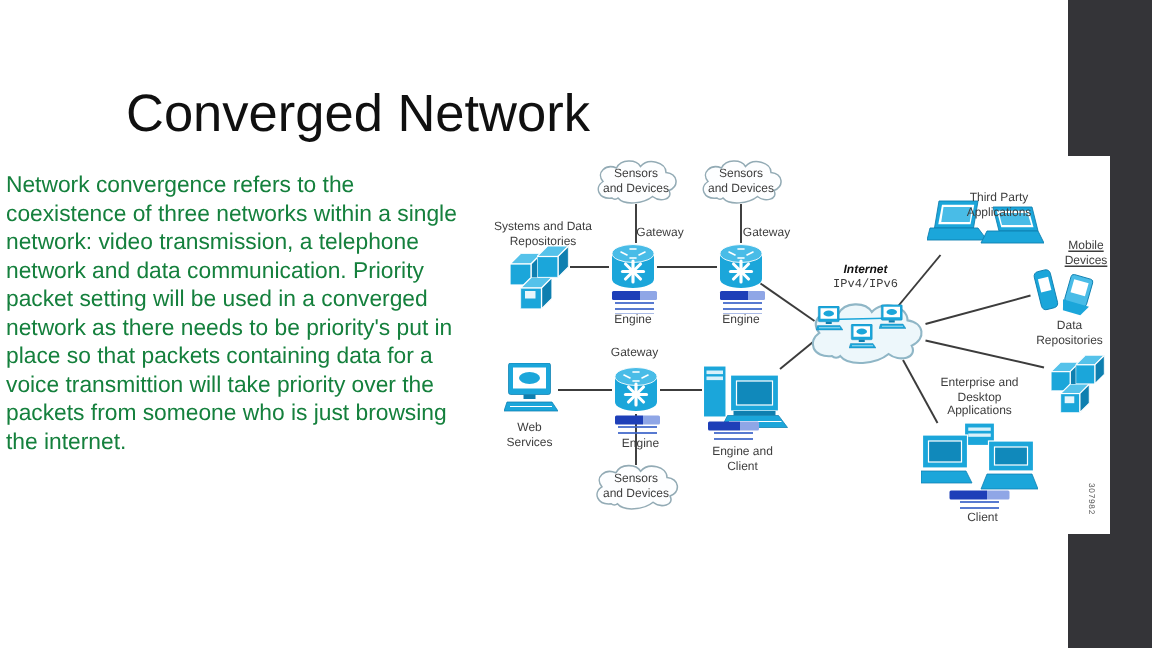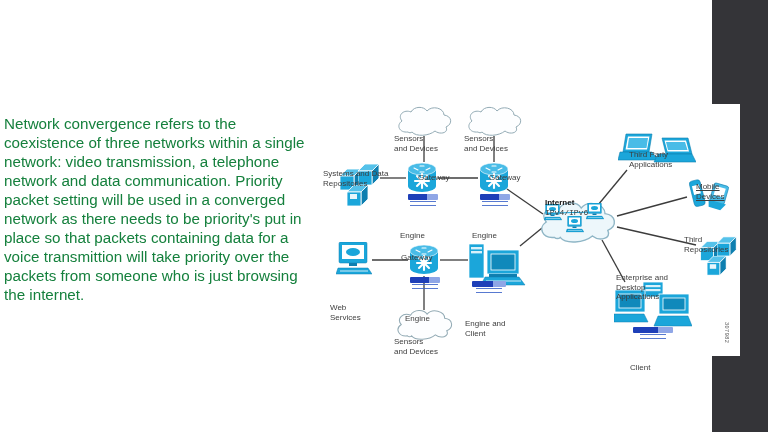--- a/index.html
+++ b/index.html
@@ -4,36 +4,37 @@
 <style>
   html,body{margin:0;padding:0;background:#fff;}
   .slide{position:relative;width:768px;height:432px;background:#ffffff;overflow:hidden;
          font-family:"Liberation Sans",sans-serif;}
   .gray-bar{position:absolute;right:0;top:0;width:56px;height:432px;background:#343438;}
   .title{position:absolute;left:84px;top:56px;font-size:35px;color:#101010;white-space:pre;letter-spacing:0;}
   .body-text{position:absolute;left:4px;top:114px;width:334px;font-size:15.2px;line-height:19px;
              color:#15803d;white-space:pre-line;}
   .diagram{position:absolute;left:330px;top:104px;width:410px;height:252px;background:#ffffff;}
   .diagram svg.art{position:absolute;left:0;top:0;}
-  .dlab{position:absolute;font-size:8px;line-height:9.5px;color:#3d3d3d;
-        white-space:pre-line;margin-top:23px;}
-  .dlab.bold{font-weight:bold;color:#111;}
+  .dlab{position:absolute;font-size:8px;line-height:9.5px;color:#3d3d3d;text-align:center;
+        white-space:pre-line;}
+  .dlab.bold{font-weight:bold;color:#111;font-style:italic;}
   .bluebar{position:absolute;height:6px;border-radius:1px;
            background:linear-gradient(90deg,#1e3fb8 0 62%,#8fa6e6 62% 100%);}
   .micro{position:absolute;height:8px;width:26px;opacity:.85;
          background:repeating-linear-gradient(180deg,#3a62c8 0 1.5px,rgba(0,0,0,0) 1.5px 4px);}
   .fignum{position:absolute;font-size:5.5px;color:#555;writing-mode:vertical-rl;letter-spacing:.5px;}
 </style>
 </head>
 <body>
 
 <div class="slide">
 
   <div class="gray-bar"></div>
 
+  <div class="title">Converged Network</div>
 
   <div class="body-text">Network convergence refers to the
 coexistence of three networks within a single
 network: video transmission, a telephone
 network and data communication. Priority
 packet setting will be used in a converged
 network as there needs to be priority's put in
 place so that packets containing data for a
 voice transmittion will take priority over the
 packets from someone who is just browsing
@@ -181,21 +182,21 @@
     <div class="dlab" style="left:71px;top:126px;width:44px;">Gateway</div>
     <div class="dlab" style="left:70px;top:104px;width:44px;">Engine</div>
     <div class="dlab" style="left:142px;top:104px;width:44px;">Engine</div>
     <div class="dlab" style="left:75px;top:187px;width:44px;">Engine</div>
     <div class="dlab bold" style="left:215px;top:71px;width:64px;">Internet</div>
     <div class="dlab" style="left:215px;top:81px;width:64px;font-family:Liberation Mono, monospace;">IPv4/IPv6</div>
     <div class="dlab" style="left:299px;top:23px;width:74px;">Third Party
 Applications</div>
     <div class="dlab" style="left:366px;top:55px;width:56px;text-decoration:underline;">Mobile
 Devices</div>
-    <div class="dlab" style="left:354px;top:108px;width:58px;">Third
+    <div class="dlab" style="left:354px;top:108px;width:58px;">Data
 Repositories</div>
     <div class="dlab" style="left:286px;top:146px;width:74px;">Enterprise and
 Desktop
 Applications</div>
     <div class="dlab" style="left:135px;top:192px;width:60px;">Engine and
 Client</div>
     <div class="dlab" style="left:0px;top:176px;width:46px;">Web
 Services</div>
     <div class="dlab" style="left:300px;top:236px;width:50px;">Client</div>
 

